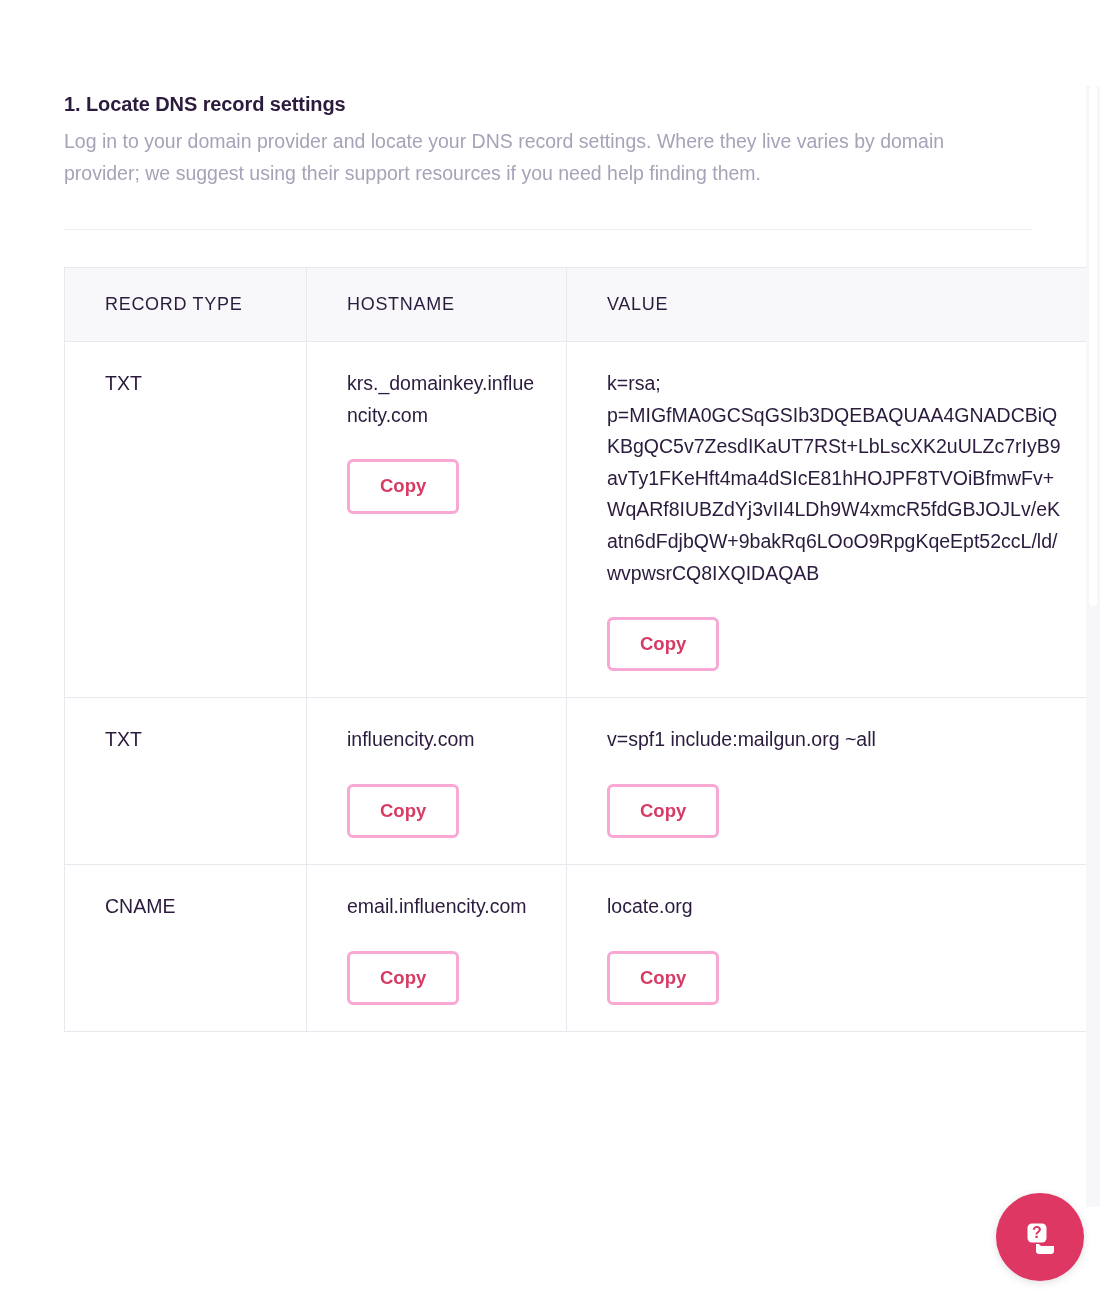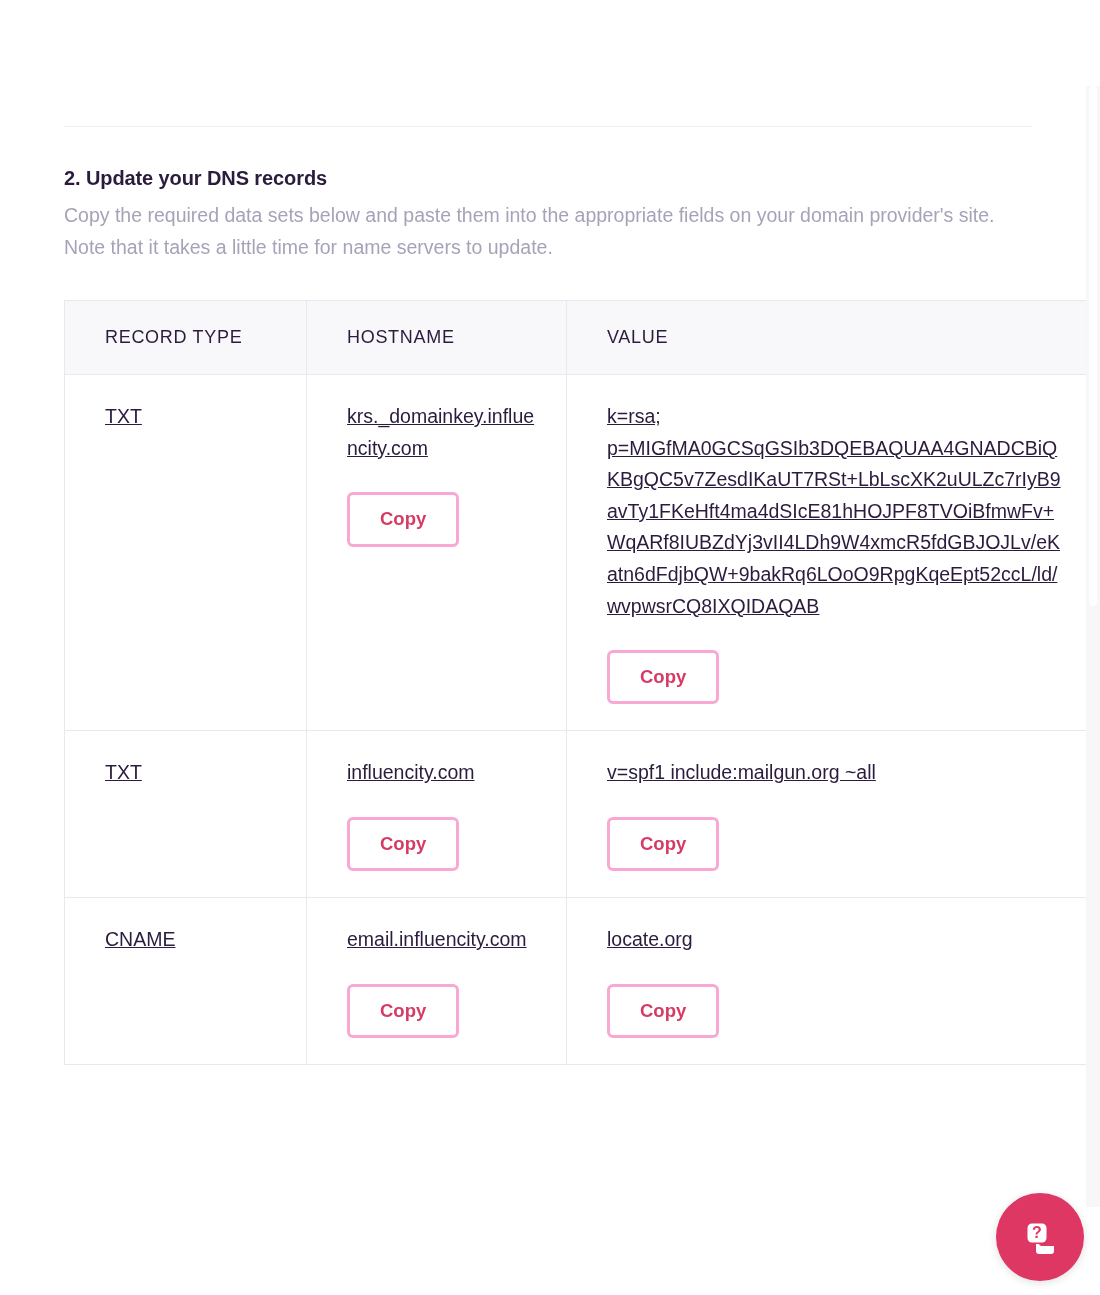--- a/index.html
+++ b/index.html
@@ -141,21 +141,21 @@
     word-break: break-word;
     overflow-wrap: anywhere;
   }
   .dns-table td:last-child { border-right: none; }
   .dns-table tbody tr:last-child td { border-bottom: none; }
 
   .col-type { width: 242px; }
   .col-host { width: 260px; }
   .col-value { width: 520px; }
 
-  .cell-text { display: block; text-decoration: underline; }
+  .cell-text { display: block; }
 
   .copy-btn {
     display: inline-block;
     margin-top: 28px;
     padding: 13px 30px;
     border: 3px solid #f9a8d4;
     border-radius: 6px;
     background: #ffffff;
     color: #d63b64;
     font-size: 18.5px;
@@ -220,27 +220,27 @@
 </style>
 </head>
 <body>
 
 <div class="modal">
 
 
   <div class="modal-body">
     <div class="body-inner">
 
+      <div class="section sec1">
+        <div class="section-title">1. Locate DNS record settings</div>
+        <div class="section-desc">Log in to your domain provider and locate your DNS record settings. Where they live varies by domain provider; we suggest using their support resources if you need help finding them.</div>
+      </div>
 
       <div class="divider"></div>
 
-      <div class="section sec2">
-        <div class="section-title">2. Update your DNS records</div>
-        <div class="section-desc">Copy the required data sets below and paste them into the appropriate fields on your domain provider's site. Note that it takes a little time for name servers to update.</div>
-      </div>
 
       <table class="dns-table">
         <thead>
           <tr>
             <th class="col-type">RECORD TYPE</th>
             <th class="col-host">HOSTNAME</th>
             <th class="col-value">VALUE</th>
           </tr>
         </thead>
         <tbody>

